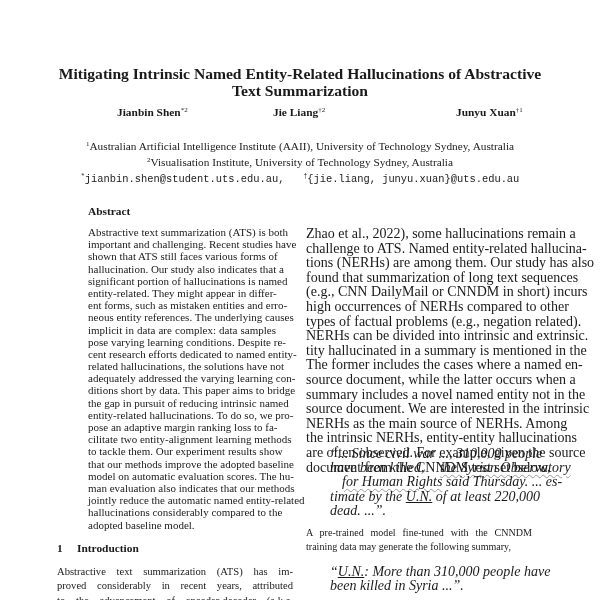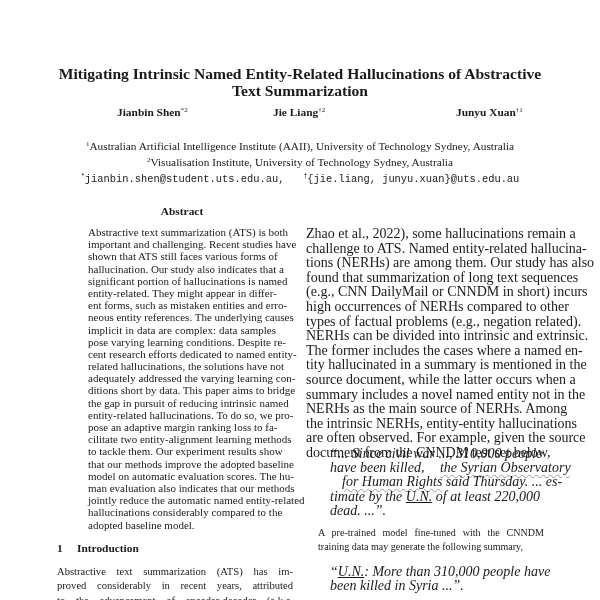--- a/index.html
+++ b/index.html
@@ -14,42 +14,42 @@
   .authors { position: absolute; top: 106px; left: 0; width: 600px; height: 16px; }
   .author { position: absolute; font-weight: bold; font-size: 11.4px; white-space: nowrap; }
   .author sup { font-size: 7px; font-weight: normal; vertical-align: 4px; }
   .affils {
     position: absolute; top: 137px; left: 40px; width: 520px; text-align: center;
     font-size: 11.3px; line-height: 14.2px;
   }
   .affils sup { font-size: 7px; vertical-align: 4px; }
   .mono { font-family: "Liberation Mono", "DejaVu Sans Mono", monospace; font-size: 10.4px; }
   .abstract-heading {
-    position: absolute; top: 205px; left: 88px; width: 188px; text-align: center;
+    position: absolute; top: 205px; left: 88px; width: 188px; 
     font-weight: bold; font-size: 11.4px;
   }
   .col { position: absolute; font-size: 10.05px; line-height: 13.05px; text-align: justify; }
   .col .line { display: block; text-align: justify; text-align-last: justify; white-space: nowrap; height: 13.05px; }
   .col .line.last { text-align-last: left; }
   .abstract-body { top: 226px; left: 88px; width: 188px; font-size: 11px; line-height: 12.2px; }
   .abstract-body .line { height: 12.2px; }
   .section-heading {
     position: absolute; top: 542px; left: 57px; font-weight: bold; font-size: 11.4px; white-space: nowrap;
   }
   .section-heading .num { display: inline-block; width: 20px; }
   .intro-body { top: 565px; left: 57px; width: 236px; font-size: 10.6px; line-height: 14.4px; }
   .intro-body .line { height: 14.4px; }
   .right-col { top: 227px; left: 306px; width: 226px; font-size: 14px; line-height: 14.6px; }
   .right-col .line { height: 14.6px; }
   .quote { position: absolute; font-style: italic; font-size: 14px; line-height: 14.2px; }
   .quote .line { display: block; white-space: nowrap; text-align: justify; text-align-last: justify; height: 14.2px; }
   .quote .line.last { text-align-last: left; }
   .quote1 { top: 447px; left: 330px; width: 182px; }
   .quote2 { top: 565px; left: 330px; width: 184px; }
-  .para2 { position: absolute; top: 526px; left: 318px; width: 226px; font-size: 10.05px; line-height: 14.4px; }
+  .para2 { position: absolute; top: 526px; left: 306px; width: 226px; font-size: 10.05px; line-height: 14.4px; }
   .para2 .line { display: block; white-space: nowrap; text-align: justify; text-align-last: justify; height: 14.4px; }
   .para2 .line.last { text-align-last: left; }
   .ul { text-decoration: underline; margin-top: 16px; }
   .wavy { text-decoration: underline wavy #9a9a9a; text-decoration-thickness: 1px; text-underline-offset: 2px; margin-left: 12px; }
 </style>
 </head>
 <body>
 
 <div class="title">
   <div>Mitigating Intrinsic Named Entity-Related Hallucinations of Abstractive</div>
@@ -112,24 +112,25 @@
 
 <div class="col right-col">
   <span class="line">Zhao et al., 2022), some hallucinations remain a</span>
   <span class="line">challenge to ATS. Named entity-related hallucina-</span>
   <span class="line">tions (NERHs) are among them. Our study has also</span>
   <span class="line">found that summarization of long text sequences</span>
   <span class="line">(e.g., CNN DailyMail or CNNDM in short) incurs</span>
   <span class="line">high occurrences of NERHs compared to other</span>
   <span class="line">types of factual problems (e.g., negation related).</span>
   <span class="line">NERHs can be divided into intrinsic and extrinsic.</span>
+  <span class="line">tity hallucinated in a summary is mentioned in the</span>
   <span class="line">The former includes the cases where a named en-</span>
-  <span class="line">tity hallucinated in a summary is mentioned in the</span>
   <span class="line">source document, while the latter occurs when a</span>
   <span class="line">summary includes a novel named entity not in the</span>
+  <span class="line">source document. We are interested in the intrinsic</span>
   <span class="line">NERHs as the main source of NERHs. Among</span>
   <span class="line">the intrinsic NERHs, entity-entity hallucinations</span>
   <span class="line">are often observed. For example, given the source</span>
   <span class="line last">document from the CNNDM test set below,</span>
 </div>
 
 <div class="quote quote1">
   <span class="line">“... Since civil war ..., 310,000 people</span>
   <span class="line"><span>have been killed, </span><span class="wavy">the Syrian Observatory</span></span>
   <span class="line"><span class="wavy">for Human Rights</span><span> said Thursday. ... es-</span></span>

